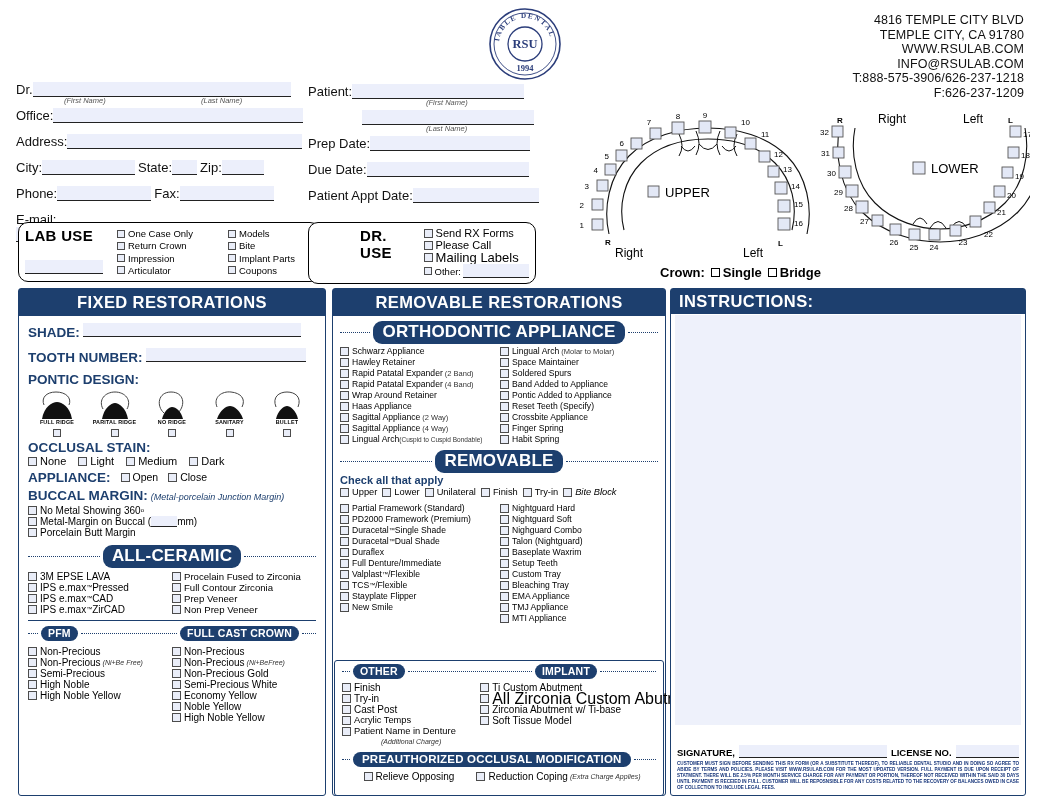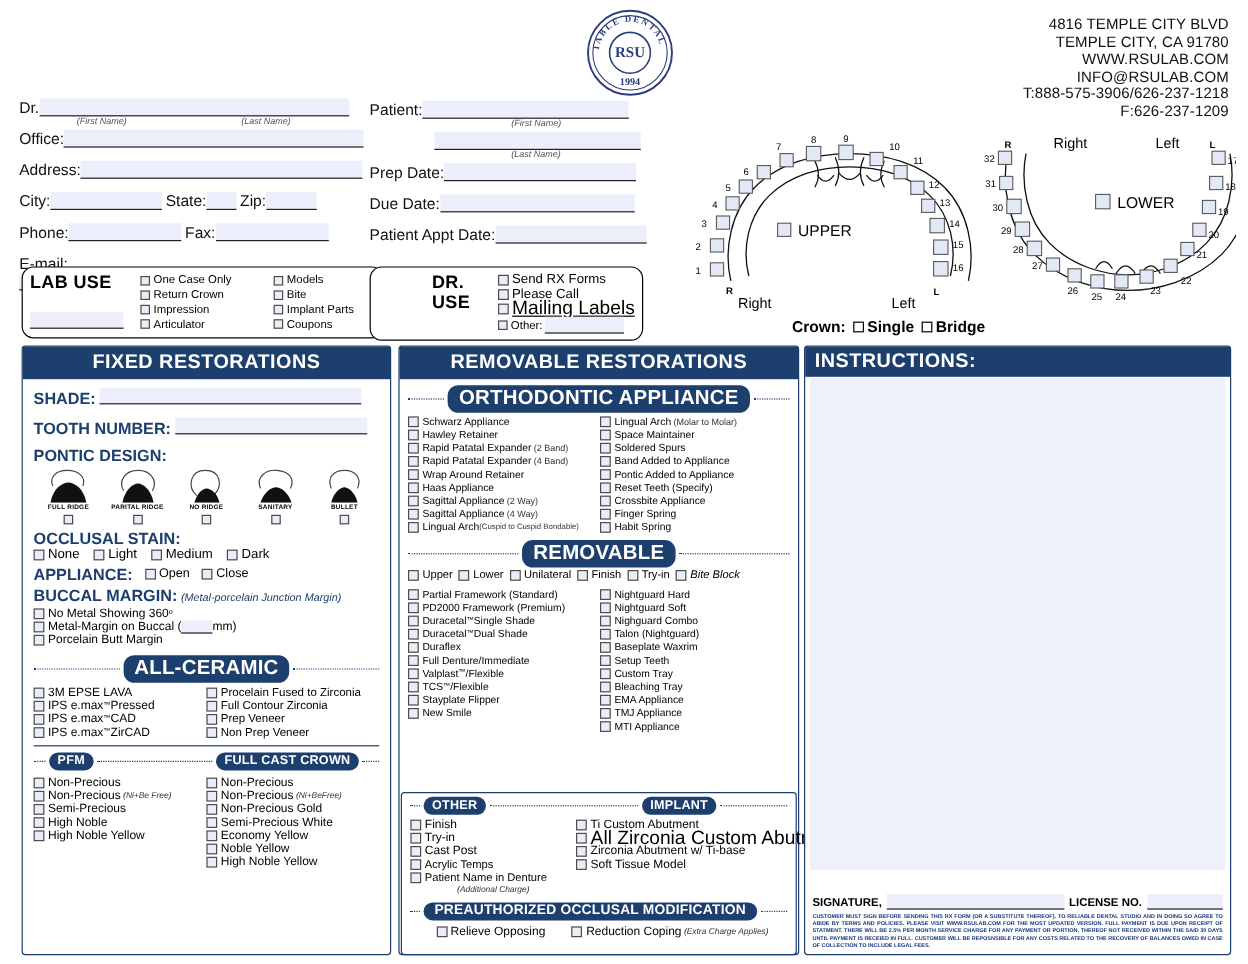--- a/index.html
+++ b/index.html
@@ -249,21 +249,21 @@
       </div>
       <div style="flex:1;display:flex;flex-direction:column;justify-content:space-between;padding:1px 0;">
         <div class="cline" style="font-size:11px;">
             <span class="cb cb-lg"></span>
             <span>Send RX Forms</span>
           </div>
         <div class="cline" style="font-size:11px;">
             <span class="cb cb-lg"></span>
             <span>Please Call</span>
           </div>
-        <div class="cline" style="font-size:16px;text-decoration:underline;">
+        <div class="cline" style="font-size:13px;">
             <span class="cb cb-lg"></span>
             <span>Mailing Labels</span>
           </div>
         <div class="cline" style="font-size:9.5px;">
             <span class="cb"></span>
             <span>Other:</span>
             <span class="inkline" style="width:66px;margin-left:2px;"></span>
           </div>
       </div>
     </div>
@@ -715,20 +715,21 @@
             </div>
         </div>
       </div>
 
       <div class="pill-row" style="margin:5px 0 1px;">
         <div class="rule"></div>
         <div class="pill">REMOVABLE</div>
         <div class="rule"></div>
       </div>
 
+      <div class="blue-lbl-sm">Check all that apply</div>
 
       <div style="display:flex;gap:5px;margin-top:1px;">
         <span class="cline" style="font-size:9.3px;">
             <span class="cb cb-lg"></span>
             <span>Upper</span>
           </span>
         <span class="cline" style="font-size:9.3px;">
             <span class="cb cb-lg"></span>
             <span>Lower</span>
           </span>

